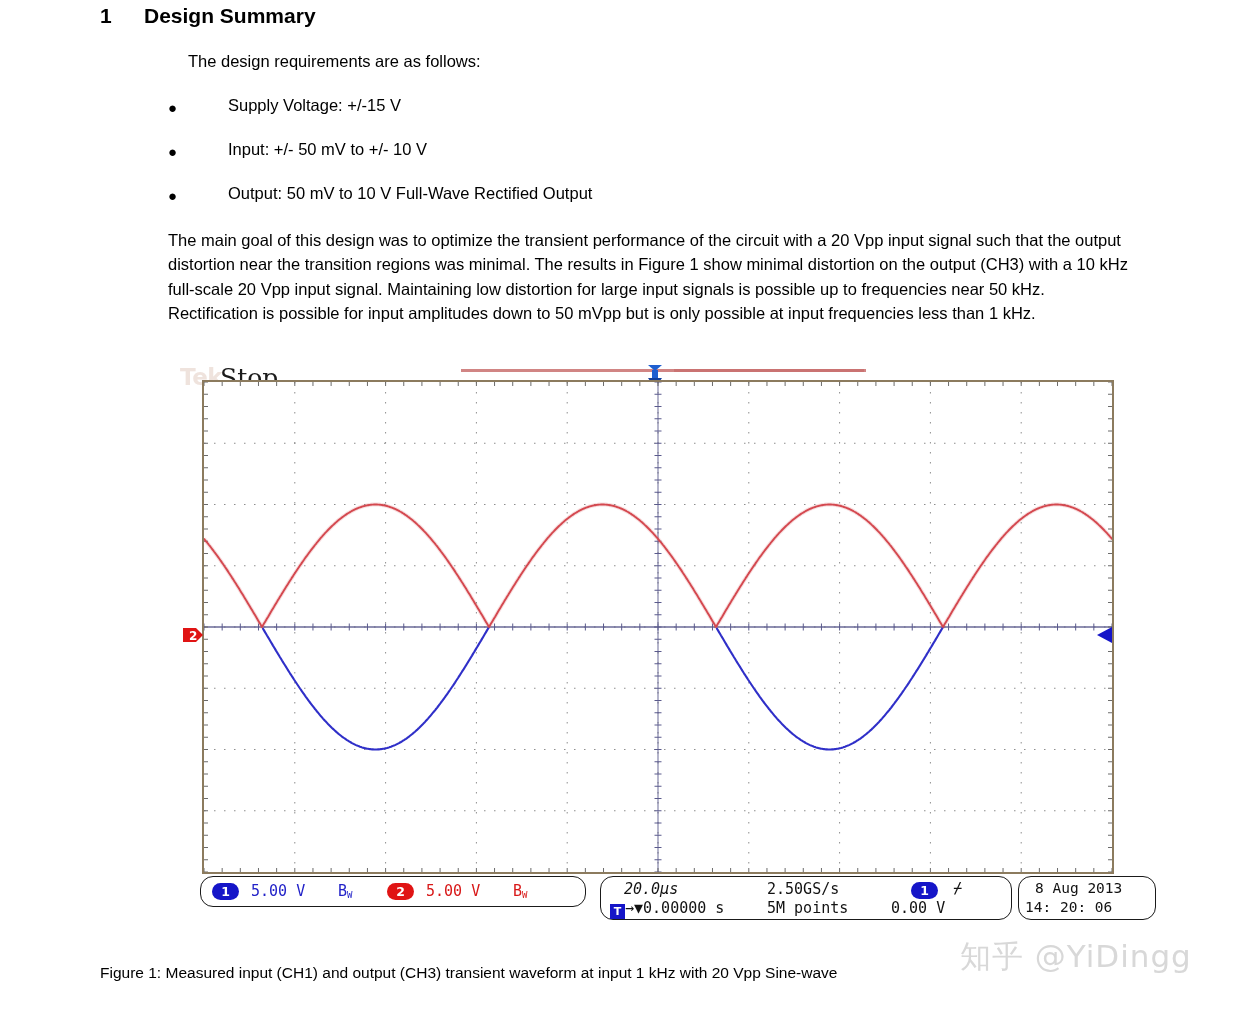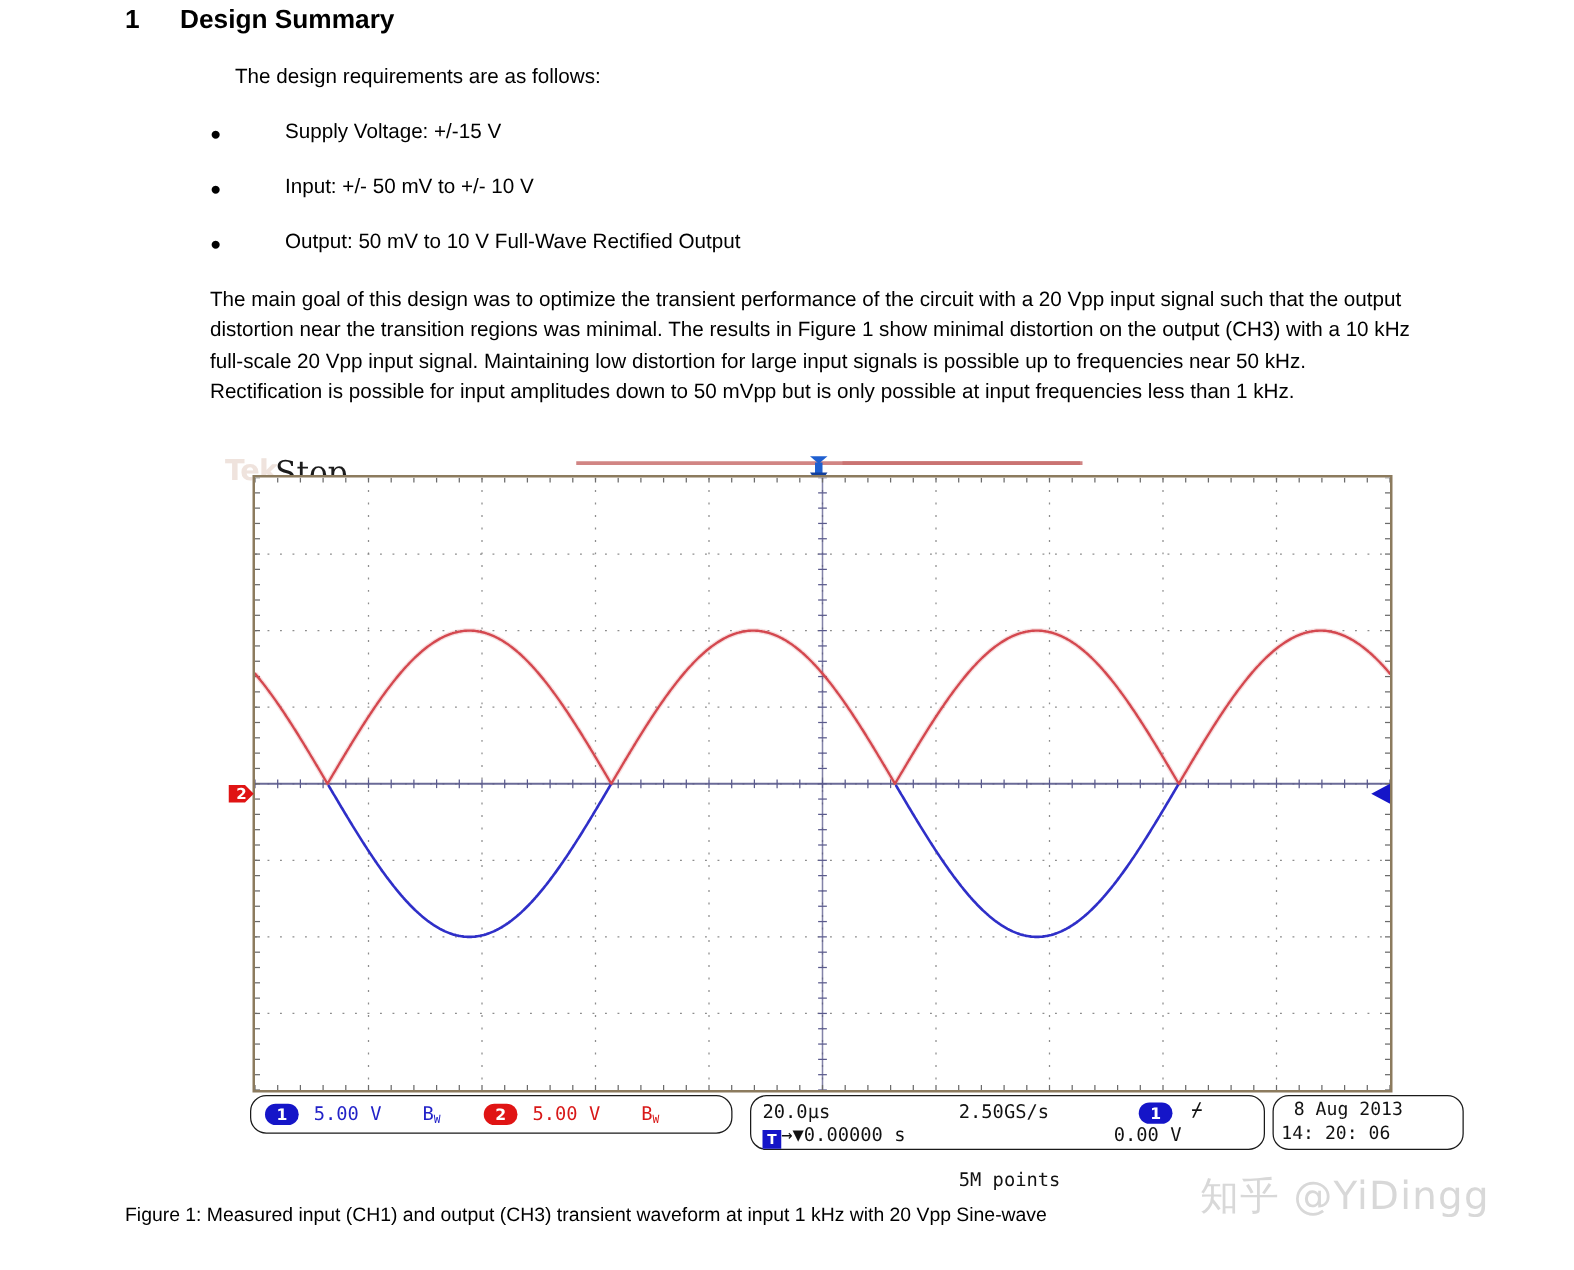--- a/index.html
+++ b/index.html
@@ -125,21 +125,21 @@
   }
   .panel {
     position:absolute;
     border:1.6px solid #1a1a1a;
     border-radius:13px;
     background:#ffffff;
     font-family:"DejaVu Sans Mono", monospace;
   }
   .panel-ch { left:4px; top:0px; width:386px; height:31px; }
   .panel-mid { left:404px; top:0px; width:412px; height:44px; }
-  .panel-date { left:822px; top:0px; width:153px; height:44px; }
+  .panel-date { left:822px; top:0px; width:138px; height:44px; }
 
   .ch-badge {
     display:inline-block;
     width:27px; height:17px; border-radius:9px;
     color:#fff; font-size:12.5px; font-weight:bold;
     text-align:center; line-height:17px;
     vertical-align:middle;
     font-family:"DejaVu Sans", sans-serif;
   }
   .badge-blue { background:#1515c8; }
@@ -148,26 +148,26 @@
   .panel-ch .item { position:absolute; top:5px; font-size:15px; }
   .i-ch1badge { left:11px; top:6px; }
   .i-ch1v     { left:50px; color:#2222c8; }
   .i-ch1bw    { left:137px; top:4px; color:#2222c8; font-size:12px; }
   .i-ch2badge { left:186px; top:6px; }
   .i-ch2v     { left:225px; color:#d81818; }
   .i-ch2bw    { left:312px; top:4px; color:#d81818; font-size:12px; }
   .bw-sub { font-size:9px; vertical-align:-2px; }
 
   .panel-mid .m { position:absolute; font-size:15px; color:#121212; white-space:nowrap; }
-  .m-time   { left:9px;   top:3px; }
+  .m-time   { left:23px;   top:3px;font-style:italic; }
   .m-rate   { left:166px; top:3px; }
   .m-trigch { left:310px; top:4px; }
   .m-slope  { left:352px; top:2px; font-size:17px; }
   .m-delay  { left:9px;   top:22px; color:#2b2bc0; }
-  .m-points { left:166px; top:22px;margin-top:36px; }
+  .m-points { left:166px; top:22px; }
   .m-level  { left:290px; top:22px; }
   .tbadge {
     display:inline-block; width:15px; height:15px;
     background:#1515c8; color:#fff; font-size:11px; font-weight:bold;
     text-align:center; line-height:15px; vertical-align:-2px;
     font-family:"DejaVu Sans", sans-serif;
   }
 
   .panel-date .d { position:absolute; font-size:14.5px; color:#121212; white-space:nowrap; }
   .d-date { left:16px; top:3px; }

